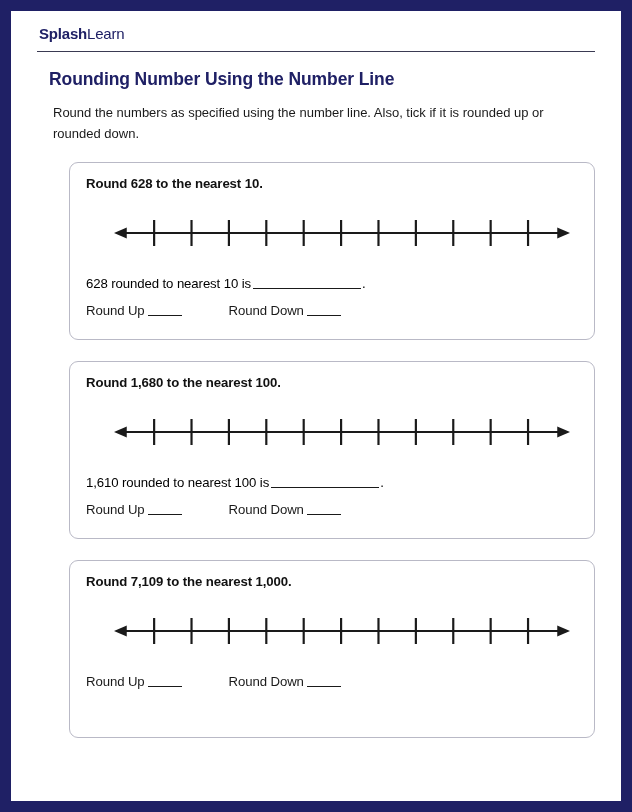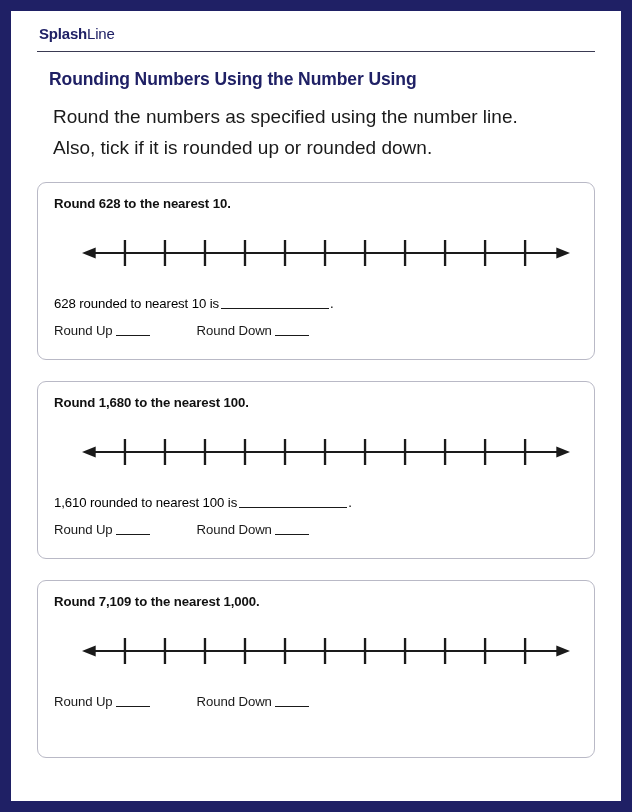--- a/index.html
+++ b/index.html
@@ -51,21 +51,21 @@
   .worksheet-title {
     color: #1f2065;
     font-weight: bold;
     font-size: 17.5px;
     letter-spacing: -0.1px;
     margin-top: 17px;
     padding-left: 12px;
   }
 
   .instructions {
-    font-size: 19px;
+    font-size: 13px;
     color: #1a1a1a;
     line-height: 1.62;
     margin-top: 12px;
     padding-left: 16px;
     padding-right: 32px;
   }
 
   
   .questions {
     margin-top: 18px;
@@ -74,20 +74,21 @@
     gap: 21px;
   }
 
   .q-box {
     border: 1px solid #b9b9c6;
     border-radius: 9px;
     background: #ffffff;
     padding: 13px 16px 14px 16px;
     min-height: 178px;
     position: relative;
+    margin-left: 32px;
   }
 
   .q-prompt {
     font-size: 13.2px;
     font-weight: bold;
     color: #111111;
     letter-spacing: -0.1px;
   }
 
   
@@ -147,26 +148,26 @@
 
   .tick-opt.second { margin-left: 47px; }
 </style>
 </head>
 <body>
 
 <div class="page-frame">
   <div class="page-inner">
 
     <div class="brand">
-      <span class="b-bold">Splash</span><span class="b-light">Line</span>
+      <span class="b-bold">Splash</span><span class="b-light">Learn</span>
     </div>
 
     <div class="header-rule"></div>
 
-    <h1 class="worksheet-title">Rounding Numbers Using the Number Using</h1>
+    <h1 class="worksheet-title">Rounding Number Using the Number Line</h1>
 
     <p class="instructions">Round the numbers as specified using the number line. Also, tick if it is rounded up or rounded down.</p>
 
     <div class="questions">
 
       <div class="q-box">
         <div class="q-prompt">Round 628 to the nearest 10.</div>
 
         <div class="numberline-wrap">
           <svg class="numberline" viewBox="0 0 500 34" preserveAspectRatio="none">

